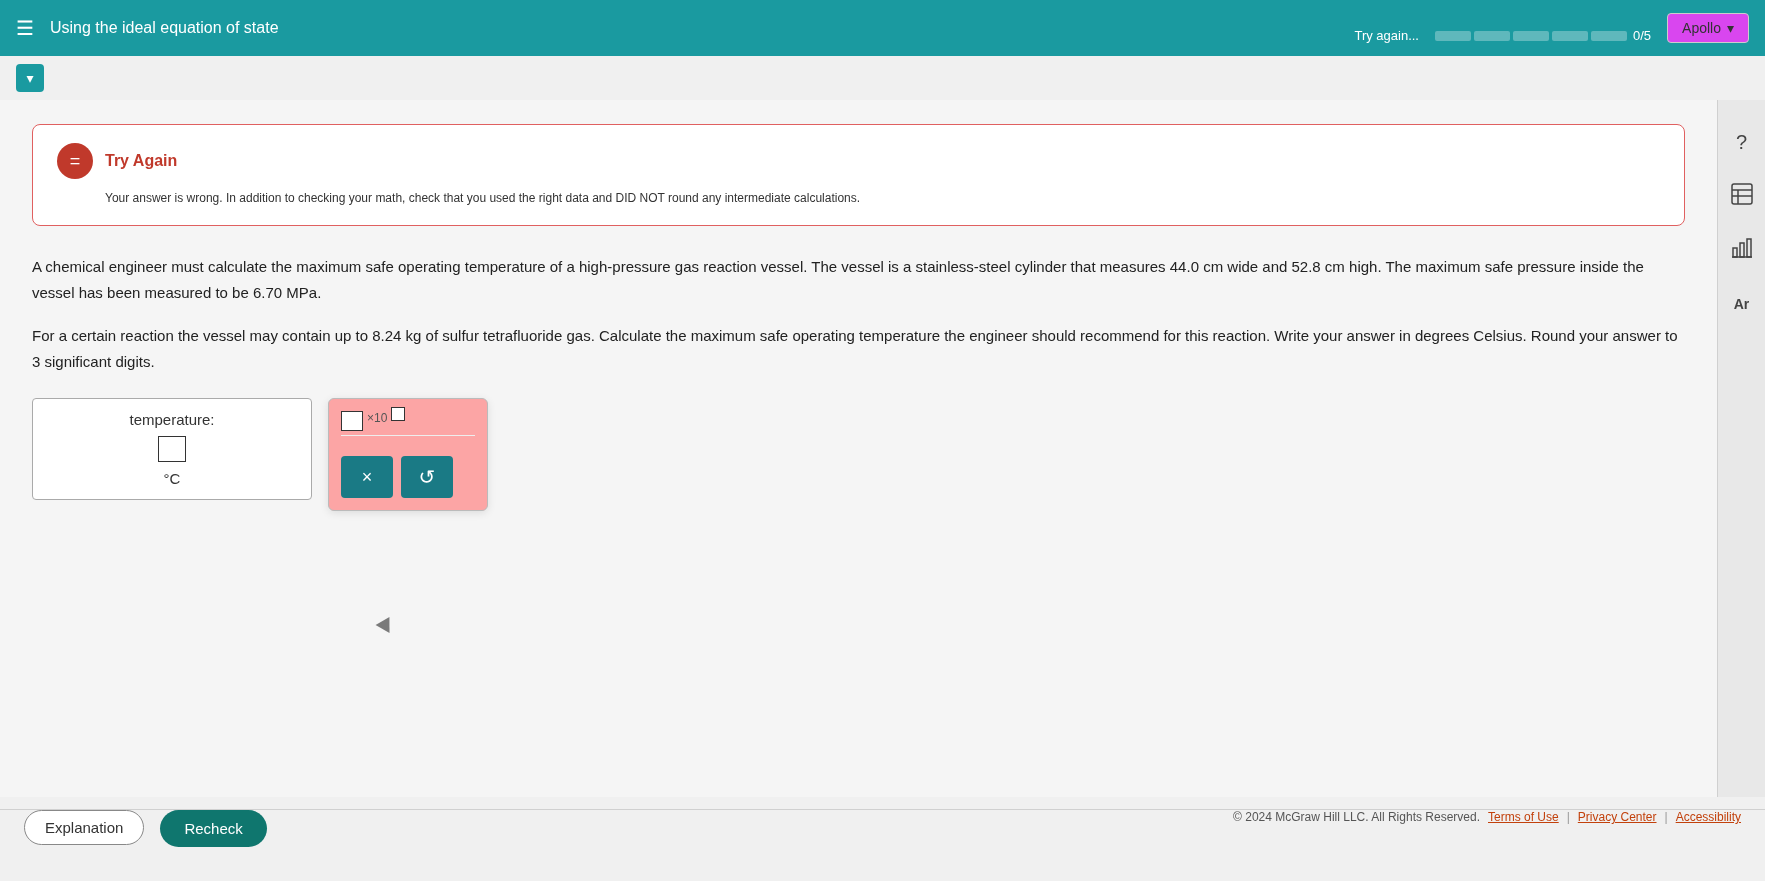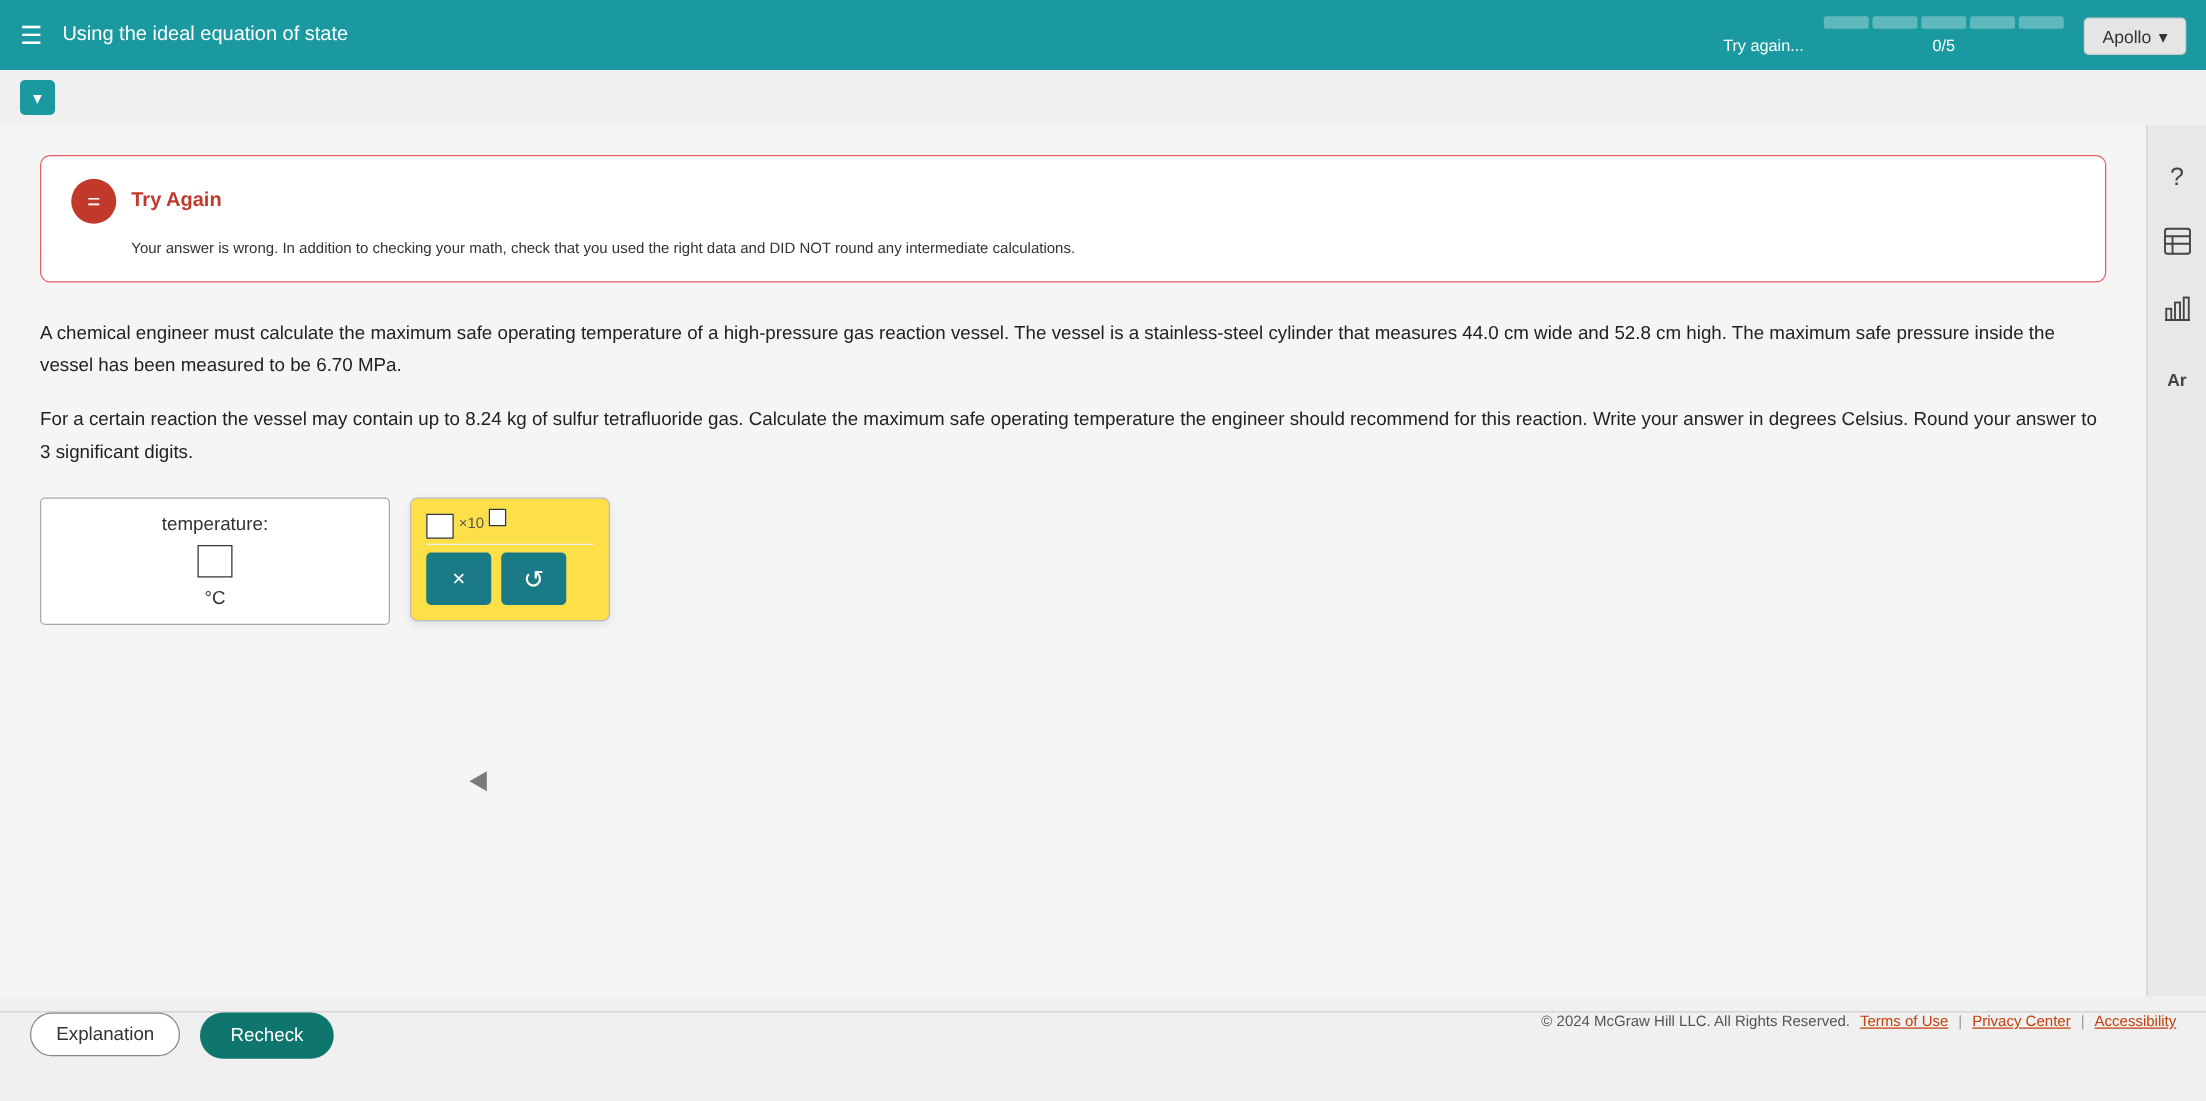--- a/index.html
+++ b/index.html
@@ -40,38 +40,37 @@
       gap: 16px;
     }
     .try-again-label {
       color: white;
       font-size: 13px;
     }
     .progress-bar-container {
       display: flex;
       align-items: center;
       gap: 6px;
-      flex-direction: column;
     }
     .progress-segments {
       display: flex;
       gap: 3px;
     }
     .progress-seg {
       width: 36px;
       height: 10px;
       background: rgba(255,255,255,0.3);
       border-radius: 2px;
     }
     .progress-count {
       color: white;
       font-size: 13px;
     }
     .apollo-dropdown {
-      background: #e5e5e5;
+      background: #d946ef;
       border: 1px solid #ccc;
       border-radius: 4px;
       padding: 6px 14px;
       font-size: 14px;
       cursor: pointer;
       display: flex;
       align-items: center;
       gap: 6px;
       color: #333;
     }
@@ -194,25 +193,25 @@
     }
     .answer-unit {
       font-size: 15px;
       color: #333;
     }
 
     
     .sci-popup {
       border: 1px solid #bbb;
       border-radius: 6px;
-      background: #fde047;
+      background: #fca5a5;
       padding: 12px;
       display: flex;
       flex-direction: column;
-      gap: 6px;
+      gap: 20px;
       box-shadow: 0 2px 8px rgba(0,0,0,0.1);
       min-width: 160px;
     }
     .sci-notation-row {
       display: flex;
       align-items: flex-start;
       gap: 4px;
       font-size: 14px;
       padding-bottom: 4px;
       border-bottom: 1px solid #eee;

